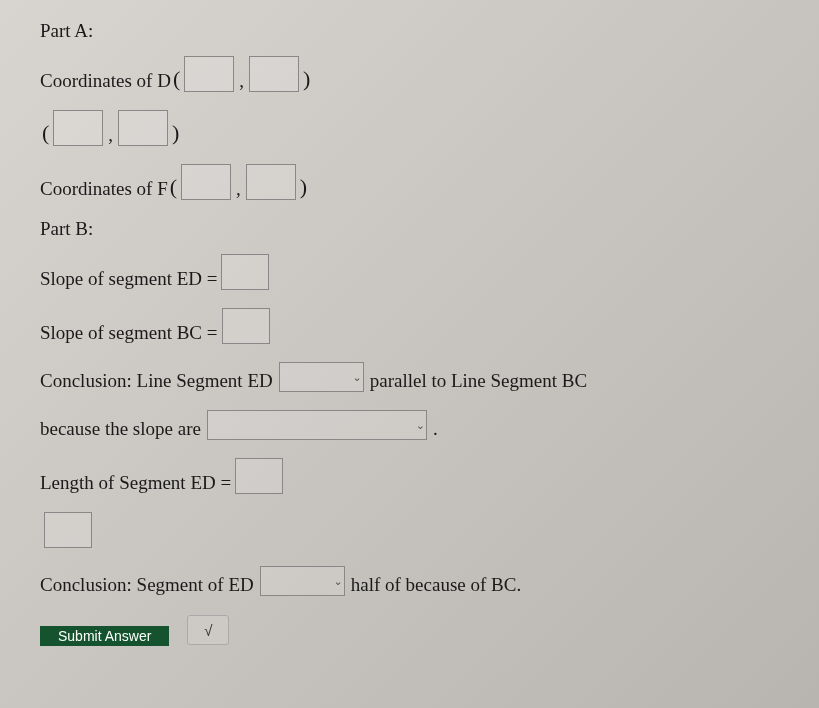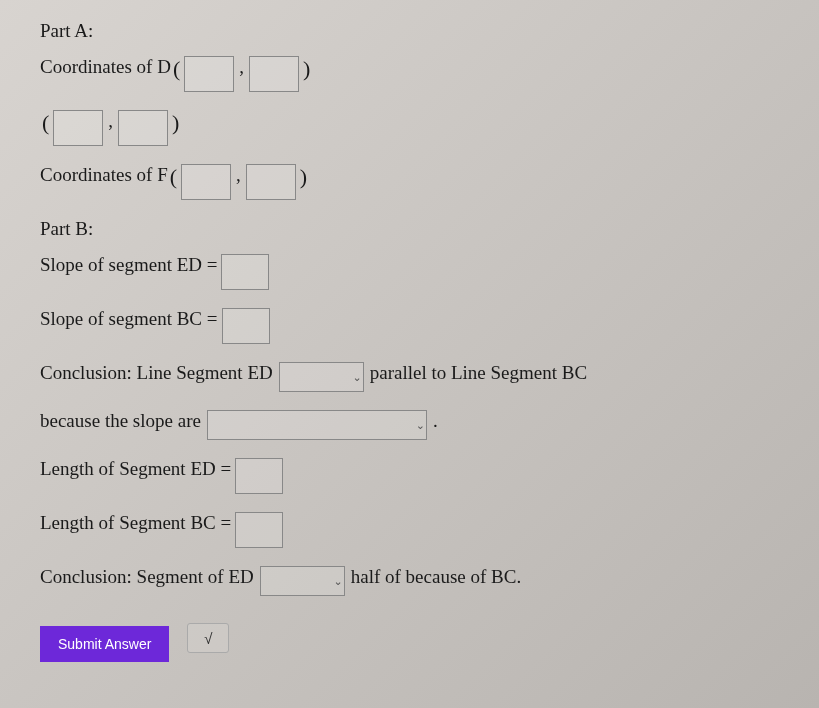--- a/index.html
+++ b/index.html
@@ -13,21 +13,21 @@
       width: 819px;
       height: 708px;
       padding: 20px 40px;
       color: #1a1a1a;
       font-size: 19px;
       position: relative;
       overflow: hidden;
     }
     .row {
       display: flex;
-      align-items: flex-start;
+      align-items: flex-end;
       margin-bottom: 18px;
       flex-wrap: wrap;
     }
     .heading {
       font-weight: normal;
       margin-bottom: 14px;
     }
     .coord-input {
       width: 50px;
       height: 36px;
@@ -68,24 +68,24 @@
       font-size: 11px;
       color: #555;
     }
     .select-small {
       width: 85px;
     }
     .select-medium {
       width: 220px;
     }
     .submit-btn {
-      background: #6d28d9;
+      background: #14532d;
       color: #fff;
       border: none;
-      padding: 10px 18px;
+      padding: 2px 18px;
       font-size: 14px;
       font-family: Arial, sans-serif;
       cursor: pointer;
       margin-top: 12px;
     }
     .sqrt-btn {
       border: 1px solid #aaa;
       background: rgba(255,255,255,0.12);
       width: 42px;
       height: 30px;
@@ -174,21 +174,20 @@
   </span>
   <span>.</span>
 </div>
 
 <div class="row">
   <span>Length of Segment ED =</span>
   <input class="small-input" value="" style="">
 </div>
 
 <div class="row">
-  <span>Length of Segment BC =</span>
   <input class="small-input" value="" style="">
 </div>
 
 <div class="row">
   <span>Conclusion: Segment of ED</span>
   <span class="select-wrap">
     <select class="select-box select-small">
       <option></option>
     </select>
     <span class="select-chevron">⌄</span>

